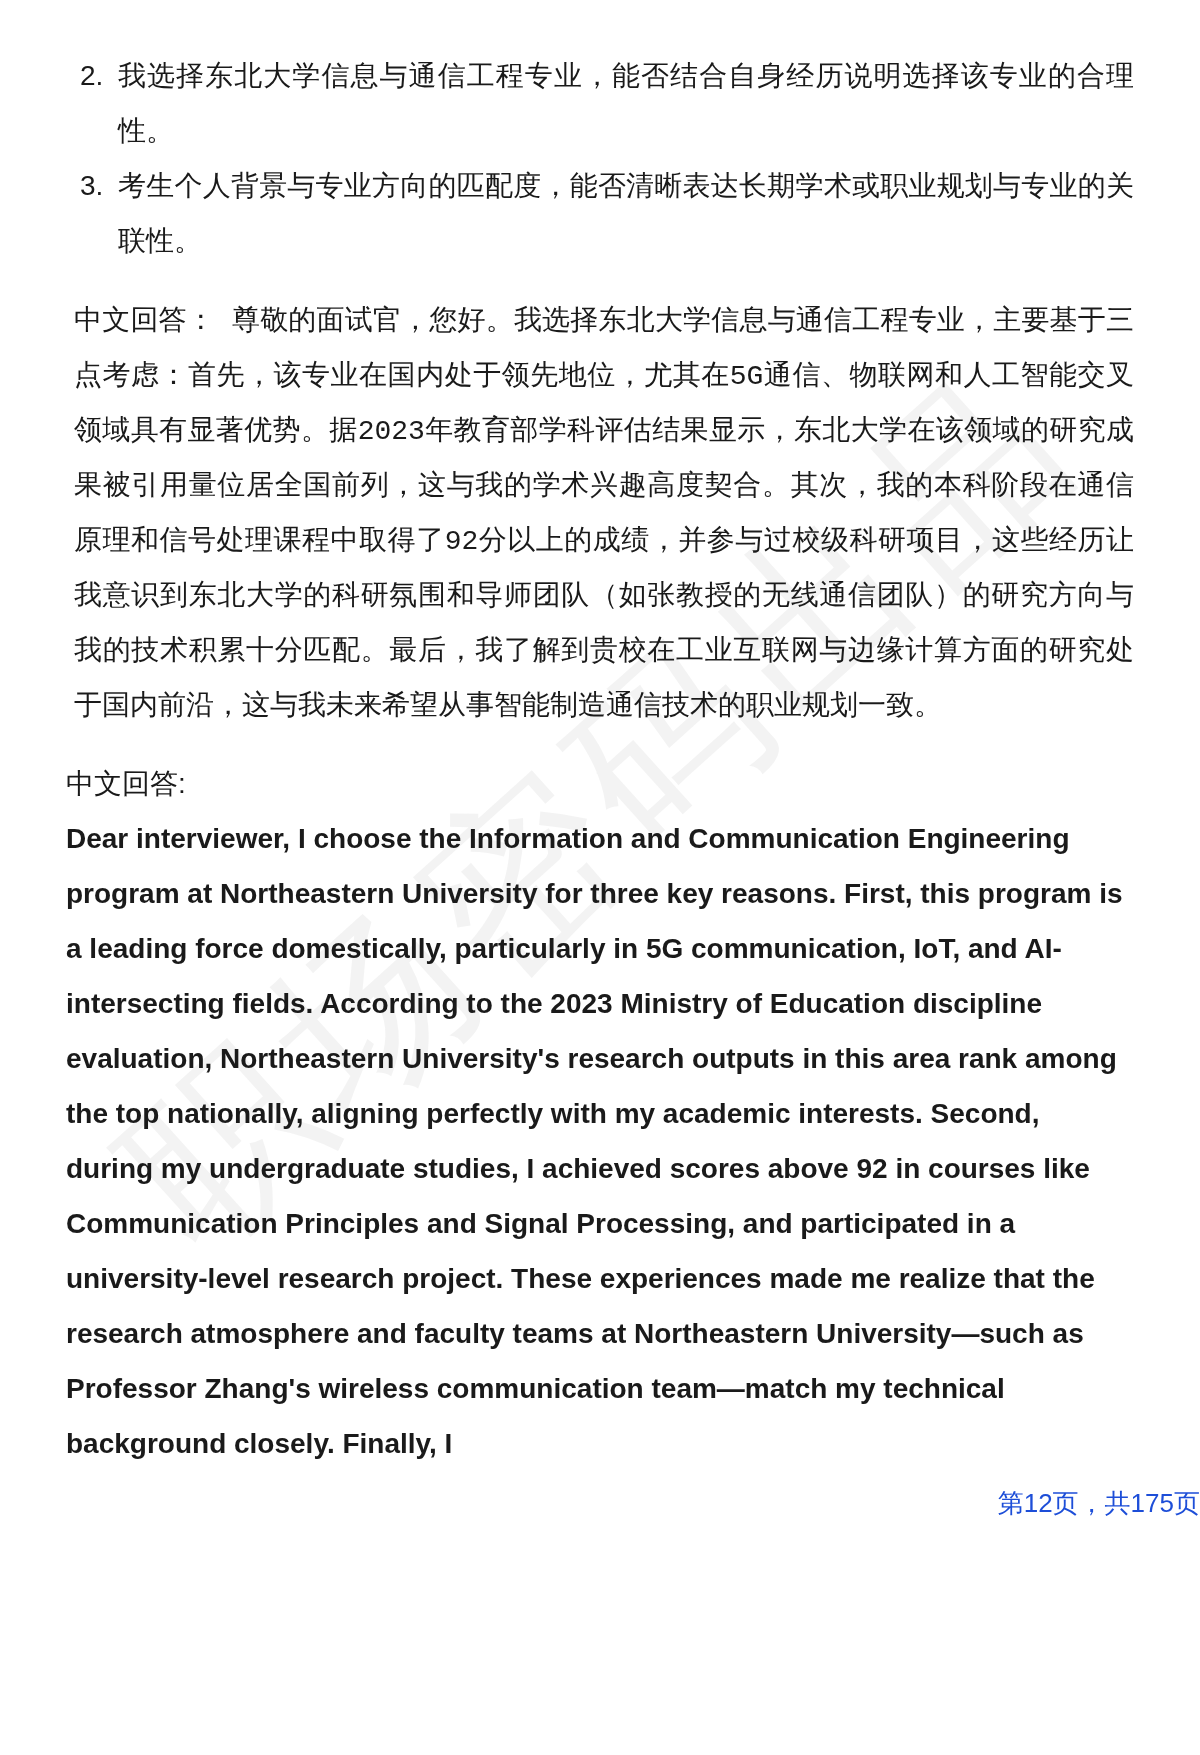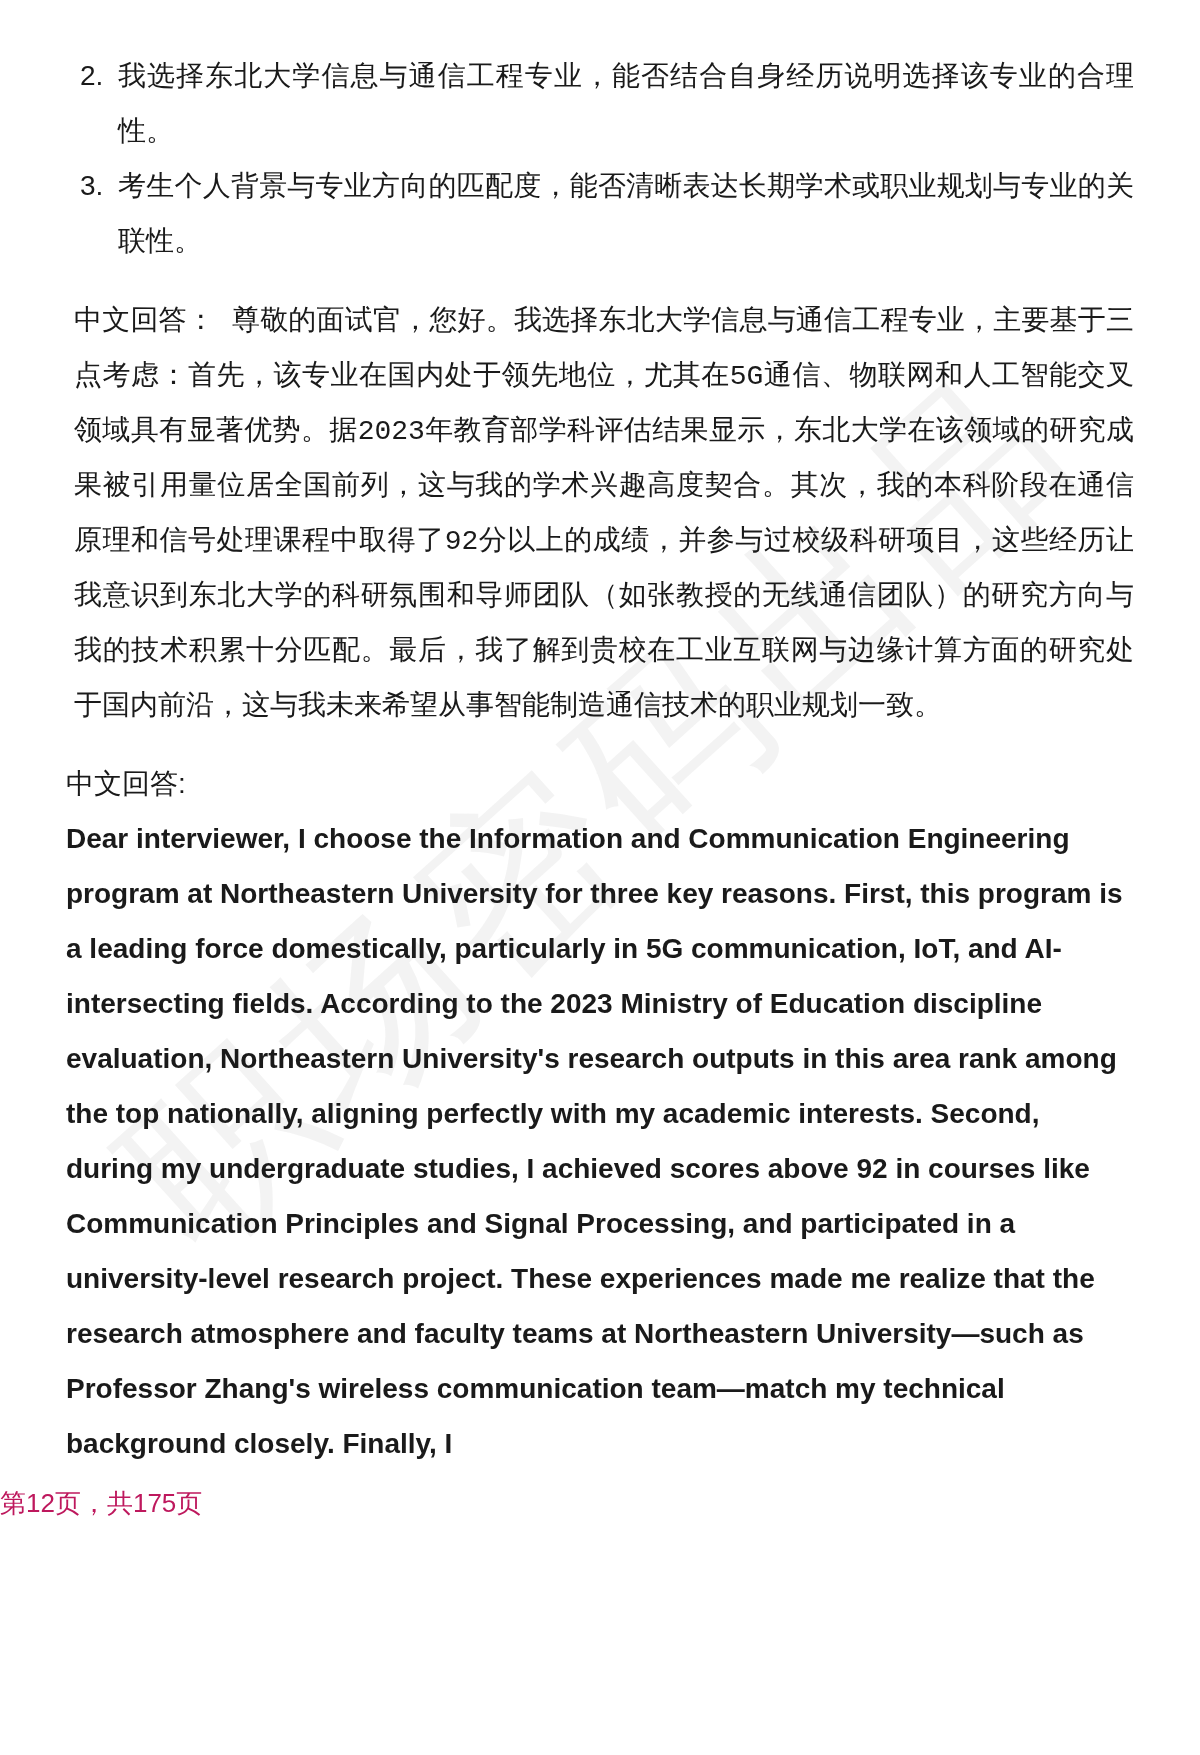--- a/index.html
+++ b/index.html
@@ -62,25 +62,25 @@
     text-align: left;
   }
   .para-en {
     margin: 0;
     text-align: left;
     font-weight: bold;
   }
   .footer {
     position: relative;
     z-index: 1;
-    text-align: left;
+    text-align: right;
     font-size: 26px;
     line-height: 40px;
     margin-top: 12px;
-    color: #be185d;
+    color: #1d4ed8;
   }
 </style>
 </head>
 <body>
 
 <div class="page">
 
   <div class="watermark">职场密码出品</div>
 
   <div class="content">

